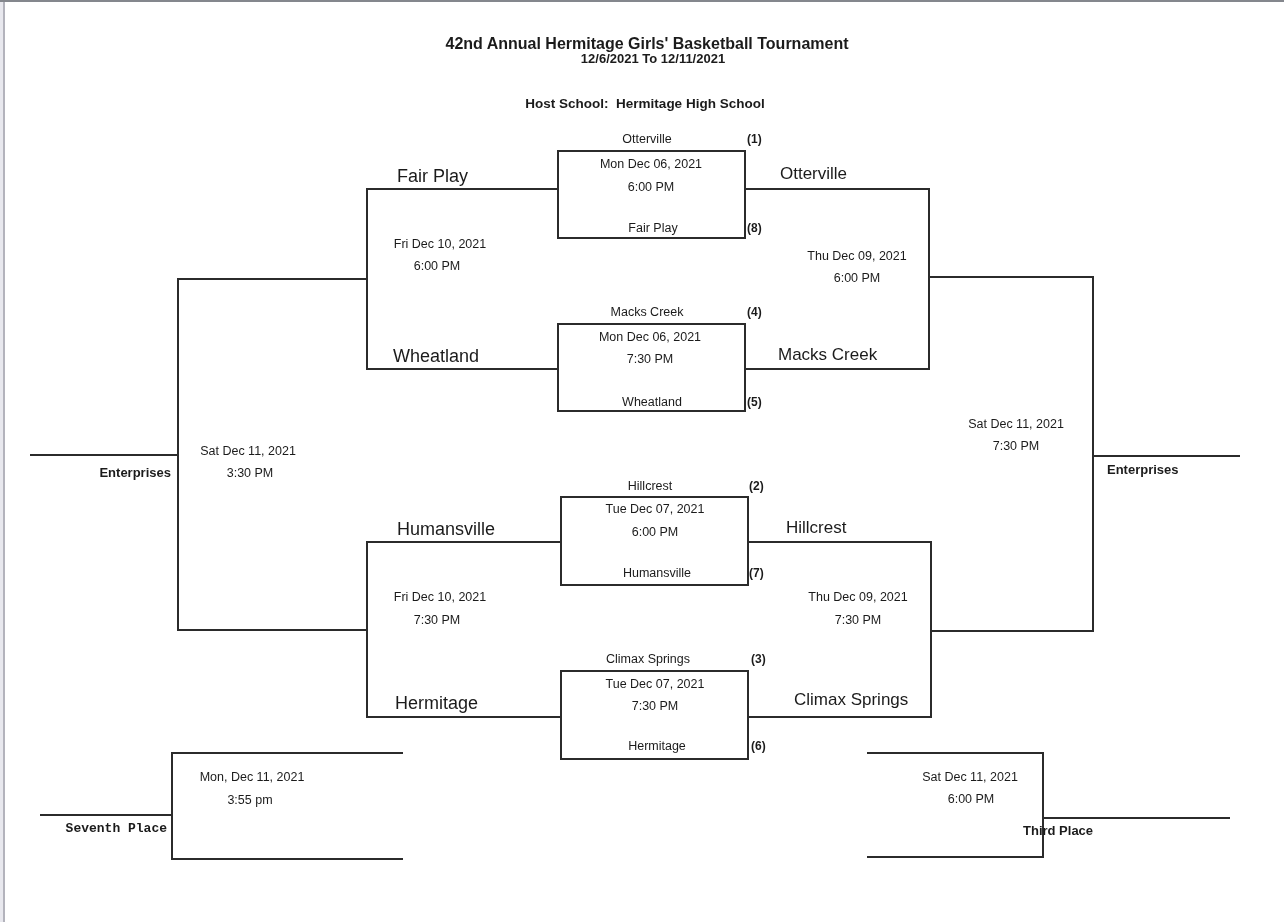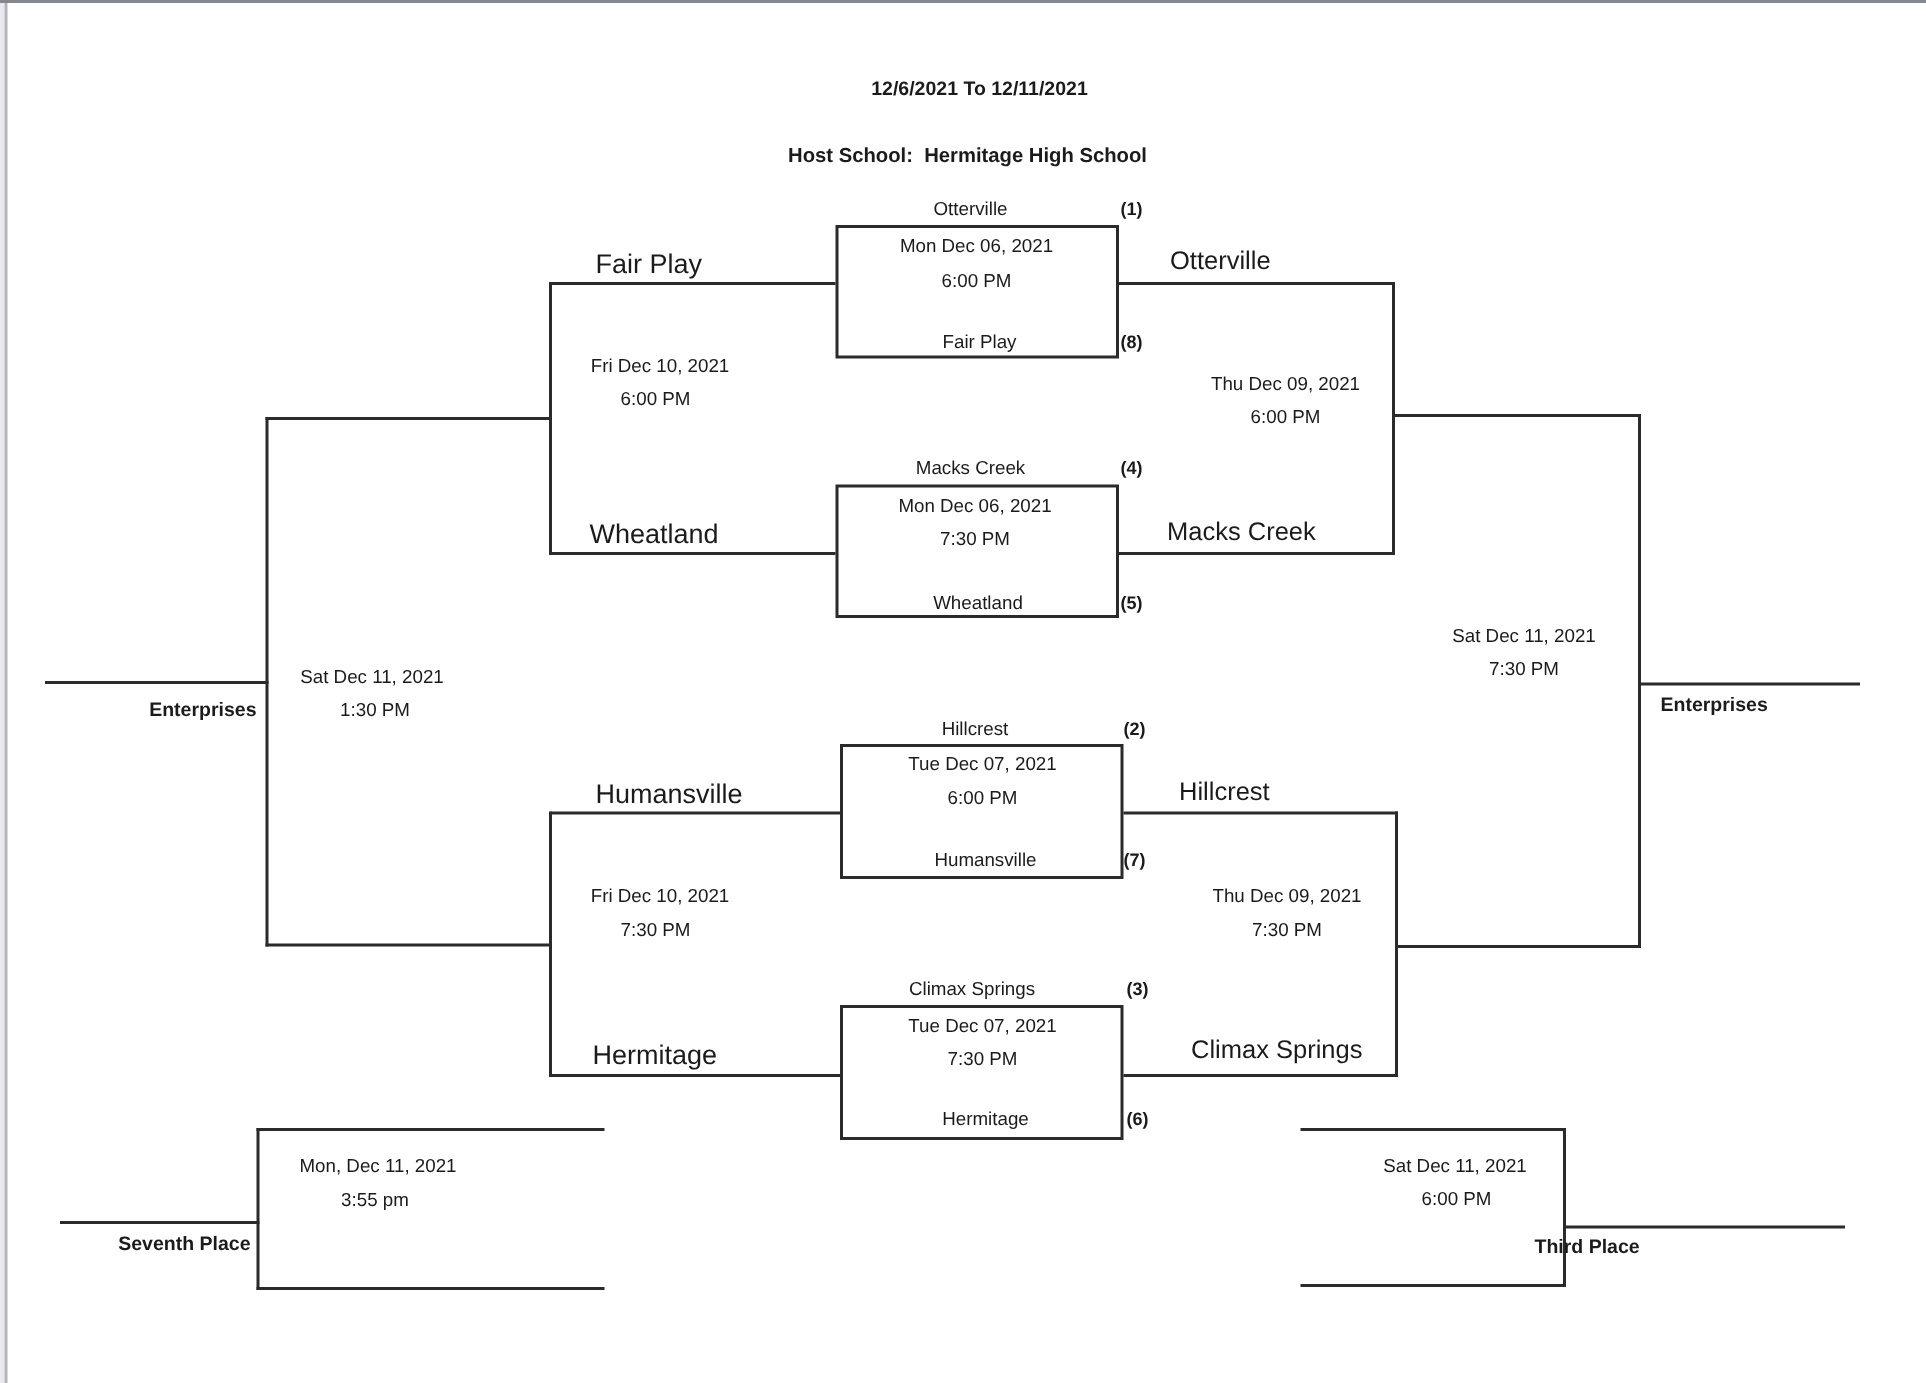--- a/index.html
+++ b/index.html
@@ -28,20 +28,21 @@
 </style>
 </head>
 <body>
 
 <div id="page">
 
   <div class="edge-strip"></div>
   <div class="edge-line"></div>
   <div class="edge-top"></div>
 
+  <div class="t c b f16" style="left:647px; top:35px;">42nd Annual Hermitage Girls' Basketball Tournament</div>
   <div class="t c b f13" style="left:653px; top:52px;">12/6/2021 To 12/11/2021</div>
   <div class="t c b f135" style="left:645px; top:97px;">Host School:  Hermitage High School</div>
 
   <div class="t c f12" style="left:647px; top:133px;">Otterville</div>
   <div class="t seed" style="left:747px; top:133px;">(1)</div>
   <div class="box" style="left:557px; top:150px; width:189px; height:89px;"></div>
   <div class="t c f12" style="left:651px; top:158px;">Mon Dec 06, 2021</div>
   <div class="t c f12" style="left:651px; top:181px;">6:00 PM</div>
   <div class="t c f12" style="left:653px; top:222px;">Fair Play</div>
   <div class="t seed" style="left:747px; top:222px;">(8)</div>
@@ -108,30 +109,30 @@
   <div class="t c f12" style="left:437px; top:260px;">6:00 PM</div>
 
   <div class="vl" style="left:366px; top:541px; height:177px;"></div>
   <div class="hl" style="left:177px; top:629px; width:191px;"></div>
   <div class="t c f12" style="left:440px; top:591px;">Fri Dec 10, 2021</div>
   <div class="t c f12" style="left:437px; top:614px;">7:30 PM</div>
 
   <div class="vl" style="left:177px; top:278px; height:353px;"></div>
   <div class="hl" style="left:30px; top:454px; width:149px;"></div>
   <div class="t c f12" style="left:248px; top:445px;">Sat Dec 11, 2021</div>
-  <div class="t c f12" style="left:250px; top:467px;">1:30 PM</div>
+  <div class="t c f12" style="left:250px; top:467px;">3:30 PM</div>
   <div class="t b f13" style="right:1113px; top:466px;">Enterprises</div>
 
   <div class="hl" style="left:171px; top:752px; width:232px;"></div>
   <div class="hl" style="left:171px; top:858px; width:232px;"></div>
   <div class="vl" style="left:171px; top:752px; height:108px;"></div>
   <div class="hl" style="left:40px; top:814px; width:133px;"></div>
   <div class="t c f12" style="left:252px; top:771px;">Mon, Dec 11, 2021</div>
   <div class="t c f12" style="left:250px; top:794px;">3:55 pm</div>
-  <div class="t b f13" style="right:1117px; top:822px;">Seventh Place</div>
+  <div class="t b f13" style="right:1117px; top:822px;font-family:Liberation Mono, monospace;">Seventh Place</div>
 
   <div class="hl" style="left:867px; top:752px; width:177px;"></div>
   <div class="hl" style="left:867px; top:856px; width:177px;"></div>
   <div class="vl" style="left:1042px; top:752px; height:106px;"></div>
   <div class="hl" style="left:1042px; top:817px; width:188px;"></div>
   <div class="t c f12" style="left:970px; top:771px;">Sat Dec 11, 2021</div>
   <div class="t c f12" style="left:971px; top:793px;">6:00 PM</div>
   <div class="t b f13" style="left:1023px; top:824px;">Third Place</div>
 
 

